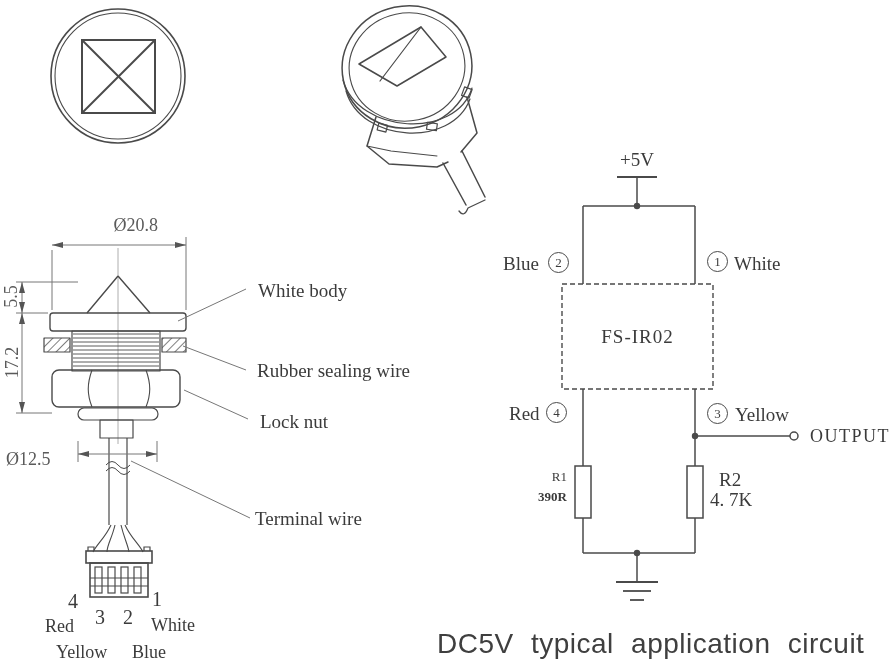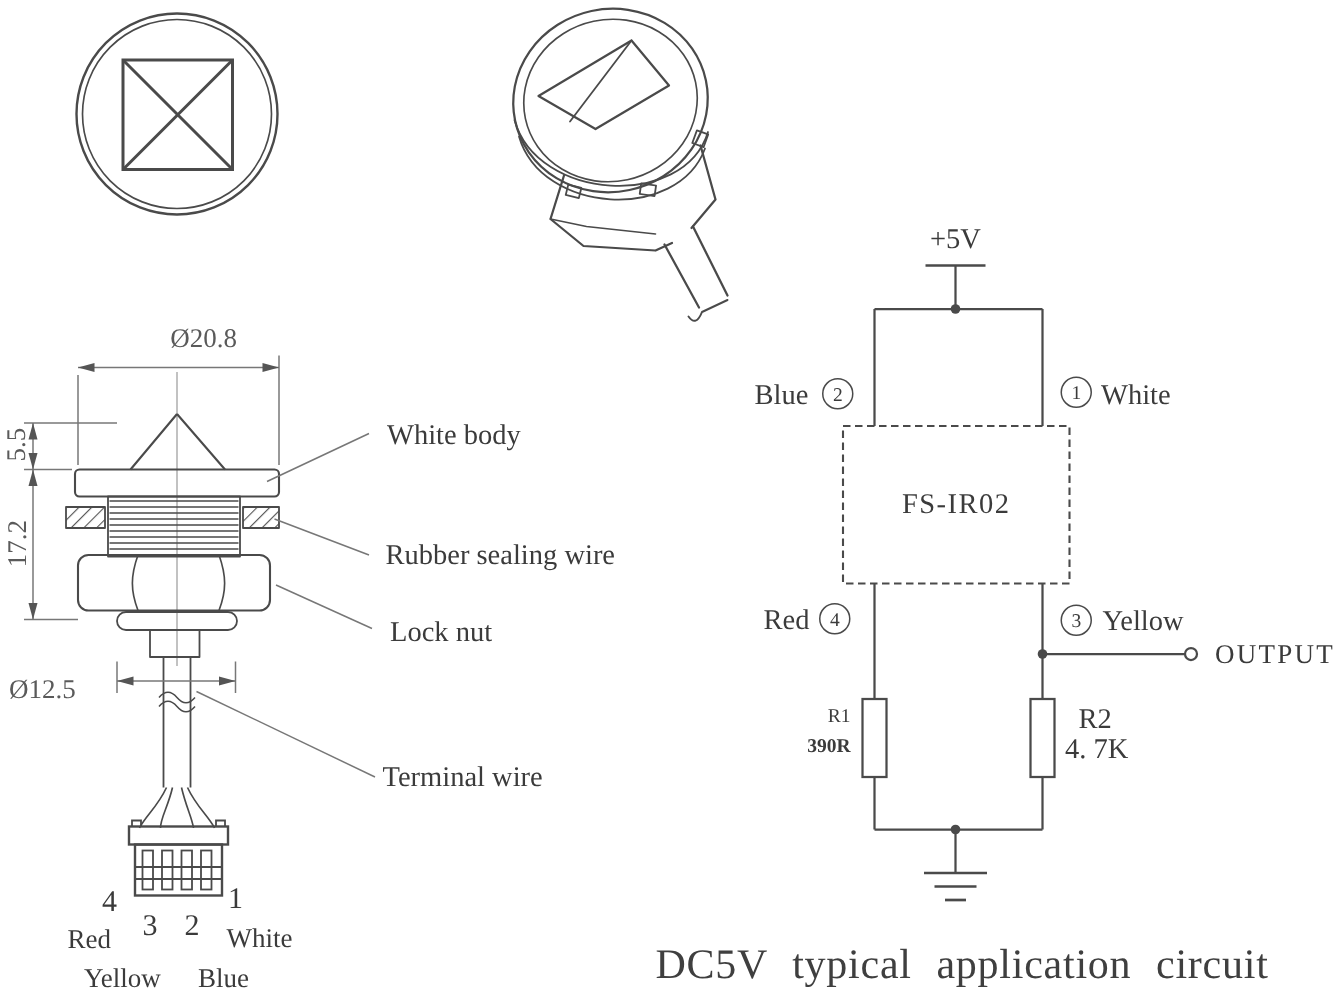--- a/index.html
+++ b/index.html
@@ -16,21 +16,21 @@
   .vdim{transform:rotate(-90deg);transform-origin:center center;text-align:center;}
   .circled{
     display:inline-flex;align-items:center;justify-content:center;
     width:21px;height:21px;border:1.5px solid #4a4a4a;border-radius:50%;
     font-size:13px;color:#3b3b3b;box-sizing:border-box;
   }
   .module{width:151px;text-align:center;font-size:19px;letter-spacing:1px;}
   .outputlbl{font-size:18px;letter-spacing:1.5px;}
   .rlabel{width:100px;text-align:right;font-size:13px;}
   .caption{
-    font-family:Liberation Serif, serif;font-size:28px;color:#3f3f3f;
+    font-family:Liberation Sans, sans-serif;font-size:28px;color:#3f3f3f;
     word-spacing:9px;letter-spacing:0.5px;
   }
   .supply{width:60px;text-align:center;font-size:19px;}
 </style>
 </head>
 <body>
 
 <div id="canvas">
 
   <svg id="lineart" width="892" height="666" viewBox="0 0 892 666">

